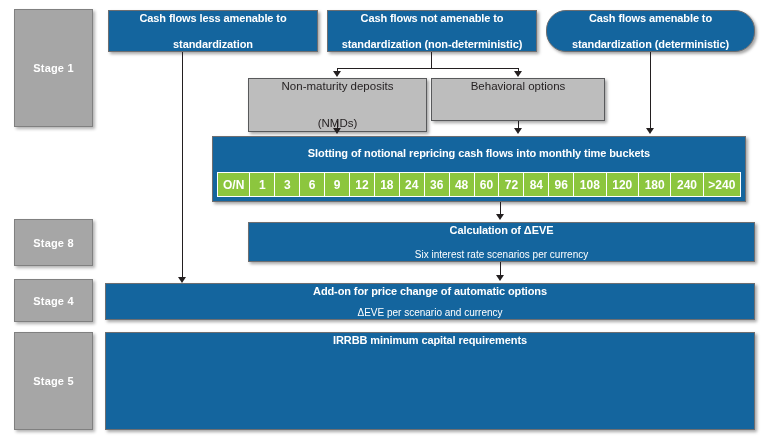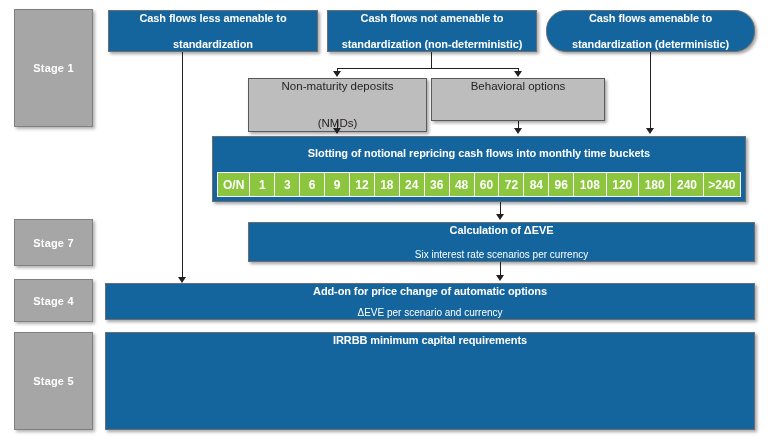--- a/index.html
+++ b/index.html
@@ -148,21 +148,21 @@
 </style>
 </head>
 <body>
 
 <div id="canvas">
 
   <div class="stage" style="left:14px; top:9px; width:79px; height:118px;">
     <span>Stage 1</span>
   </div>
   <div class="stage" style="left:14px; top:219px; width:79px; height:47px;">
-    <span>Stage 7</span>
+    <span>Stage 8</span>
   </div>
   <div class="stage" style="left:14px; top:279px; width:79px; height:43px;">
     <span>Stage 4</span>
   </div>
   <div class="stage" style="left:14px; top:332px; width:79px; height:98px;">
     <span>Stage 5</span>
   </div>
 
   <div class="box blue" style="left:108px; top:10px; width:210px; height:42px;">
     <div class="hdr">Cash flows less amenable to</div>

